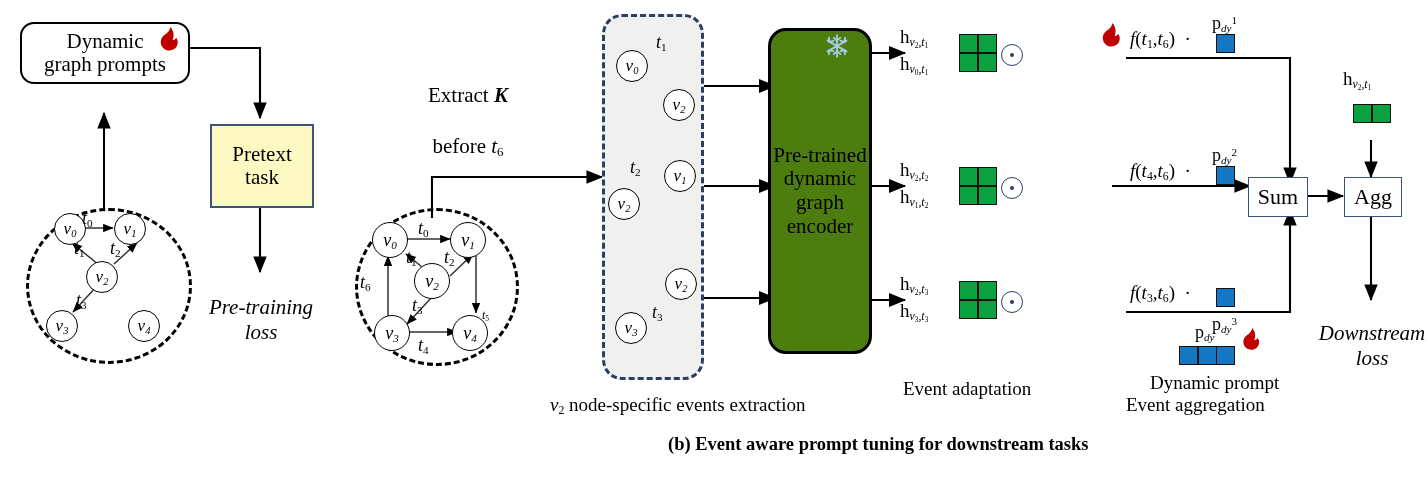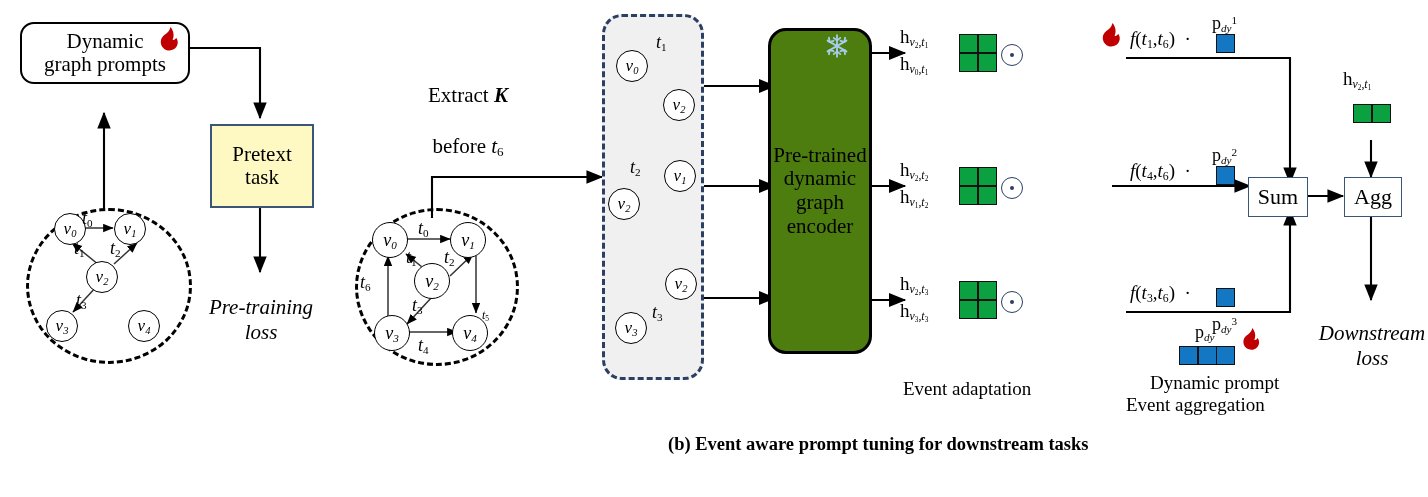--- a/index.html
+++ b/index.html
@@ -372,18 +372,21 @@
     h<sub><span class="mi">v</span><sub>2</sub>,<span class="mi">t</span><sub>1</sub></sub></div>
   <div class="chip-green" style="left:1353px;top:104px;grid-template-columns:17px 17px;grid-template-rows:17px;">
     <i></i>
       <i></i>
   </div>
 
   <div class="txt center italic" style="left:1372px;top:308px;font-size:21px;line-height:1.2;text-align:center;">
     <span>Downstream</span><br><span>loss</span>
   </div>
 
+  <div class="txt sub-cap" style="left:550px;top:394px;">
+    <span class="mi">v</span><sub>2</sub>&nbsp;<span>node-specific events extraction</span>
+  </div>
   <div class="txt sub-cap" style="left:903px;top:378px;">Event adaptation</div>
   <div class="txt sub-cap" style="left:1126px;top:394px;">Event aggregation</div>
 
   <div class="txt cap" style="left:668px;top:434px;">(b) Event aware prompt tuning for downstream tasks</div>
 
 </div>
 
 </body></html>

